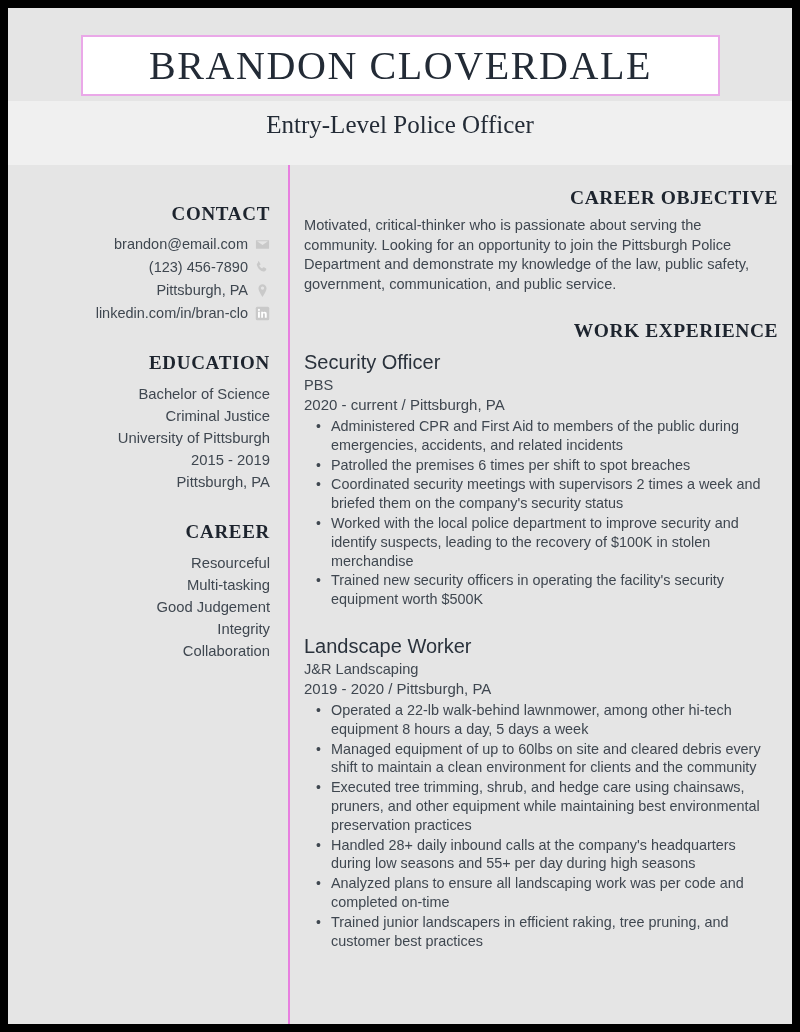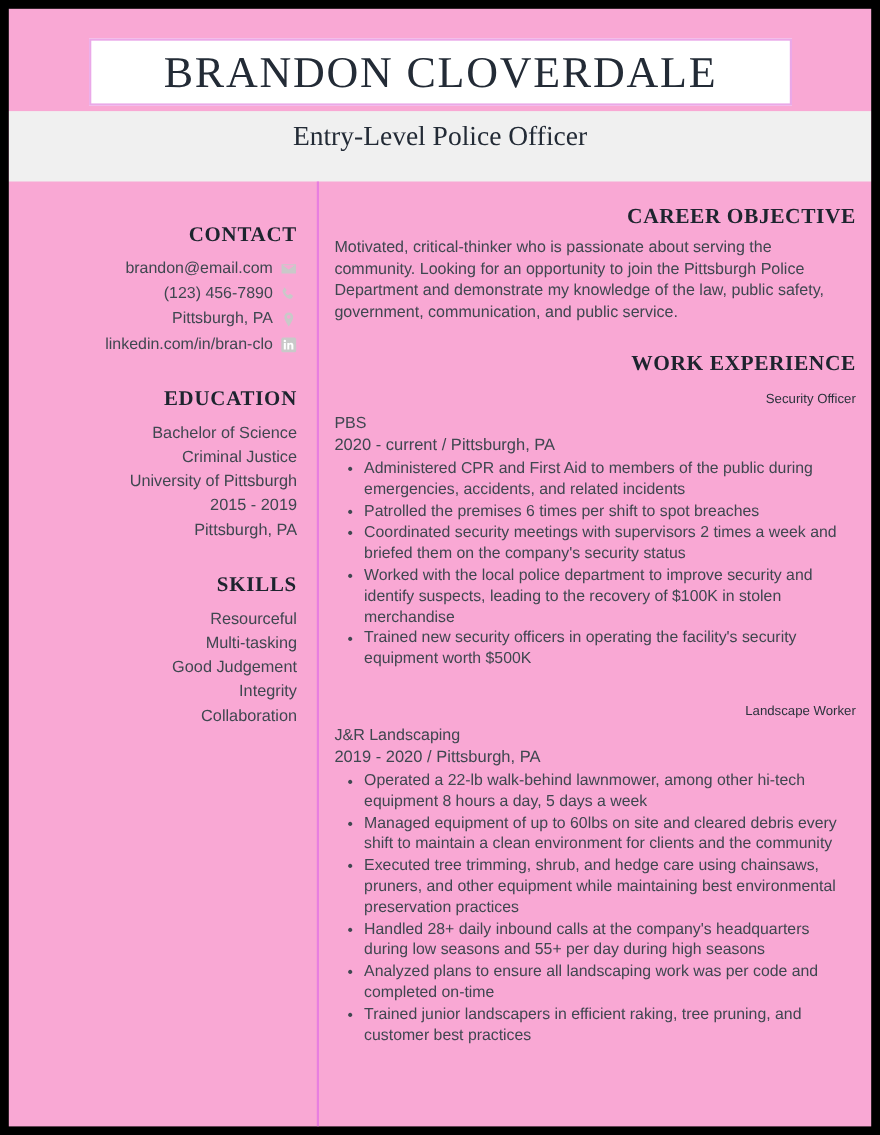--- a/index.html
+++ b/index.html
@@ -22,21 +22,21 @@
     background: #000000;
     box-sizing: border-box;
   }
 
   .page {
     position: absolute;
     left: 8px;
     top: 8px;
     width: 784px;
     height: 1016px;
-    background: #f9a8d4;
+    background: #e5e5e5;
     overflow: hidden;
   }
 
   
   .header {
     position: relative;
     width: 100%;
     height: 157px;
   }
   .gray-band {
@@ -162,25 +162,24 @@
     text-align: right;
   }
   .objective-text {
     font-size: 14.6px;
     line-height: 19.5px;
     color: #3f4750;
     margin-bottom: 26px;
   }
   .job { margin-bottom: 6px; }
   .job-title {
-    font-size: 12px;
+    font-size: 20px;
     color: #2a323c;
     line-height: 26px;
     margin-bottom: 1px;
-    text-align: right;
   }
   .job-company {
     font-size: 14.6px;
     color: #3f4750;
     line-height: 19px;
   }
   .job-meta {
     font-size: 15px;
     color: #3f4750;
     line-height: 20px;
@@ -274,21 +273,21 @@
         <div class="side-block">
           <div class="side-heading">EDUCATION</div>
           <div class="side-line">Bachelor of Science</div>
           <div class="side-line">Criminal Justice</div>
           <div class="side-line">University of Pittsburgh</div>
           <div class="side-line">2015 - 2019</div>
           <div class="side-line">Pittsburgh, PA</div>
         </div>
 
         <div class="side-block">
-          <div class="side-heading">SKILLS</div>
+          <div class="side-heading">CAREER</div>
           <div class="side-line">Resourceful</div>
           <div class="side-line">Multi-tasking</div>
           <div class="side-line">Good Judgement</div>
           <div class="side-line">Integrity</div>
           <div class="side-line">Collaboration</div>
         </div>
       </div>
 
       <div class="right-col">
 

